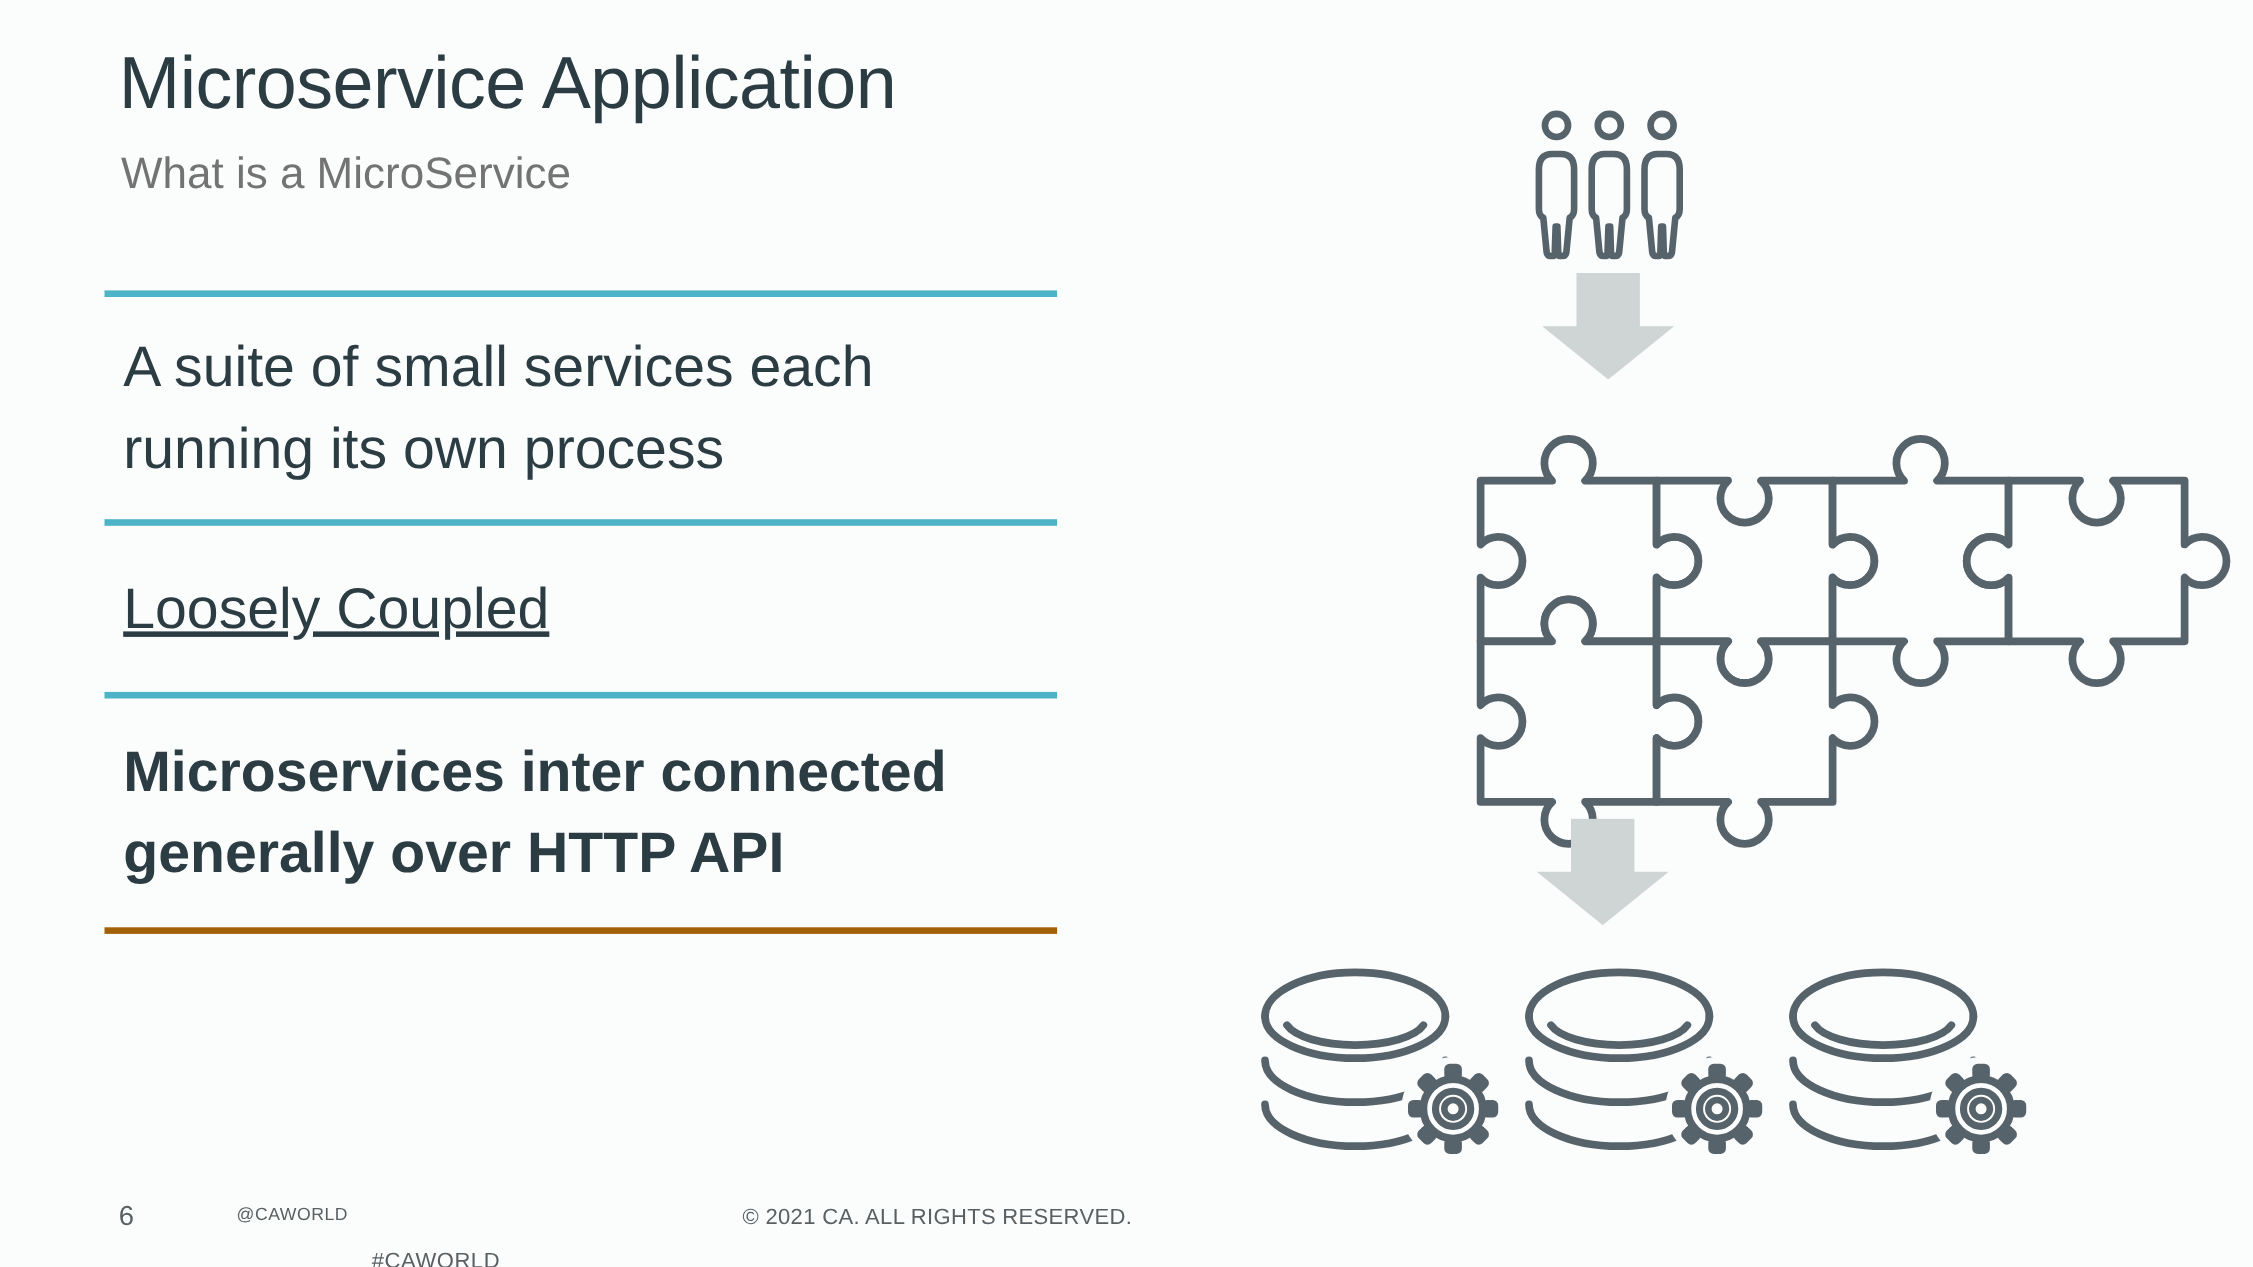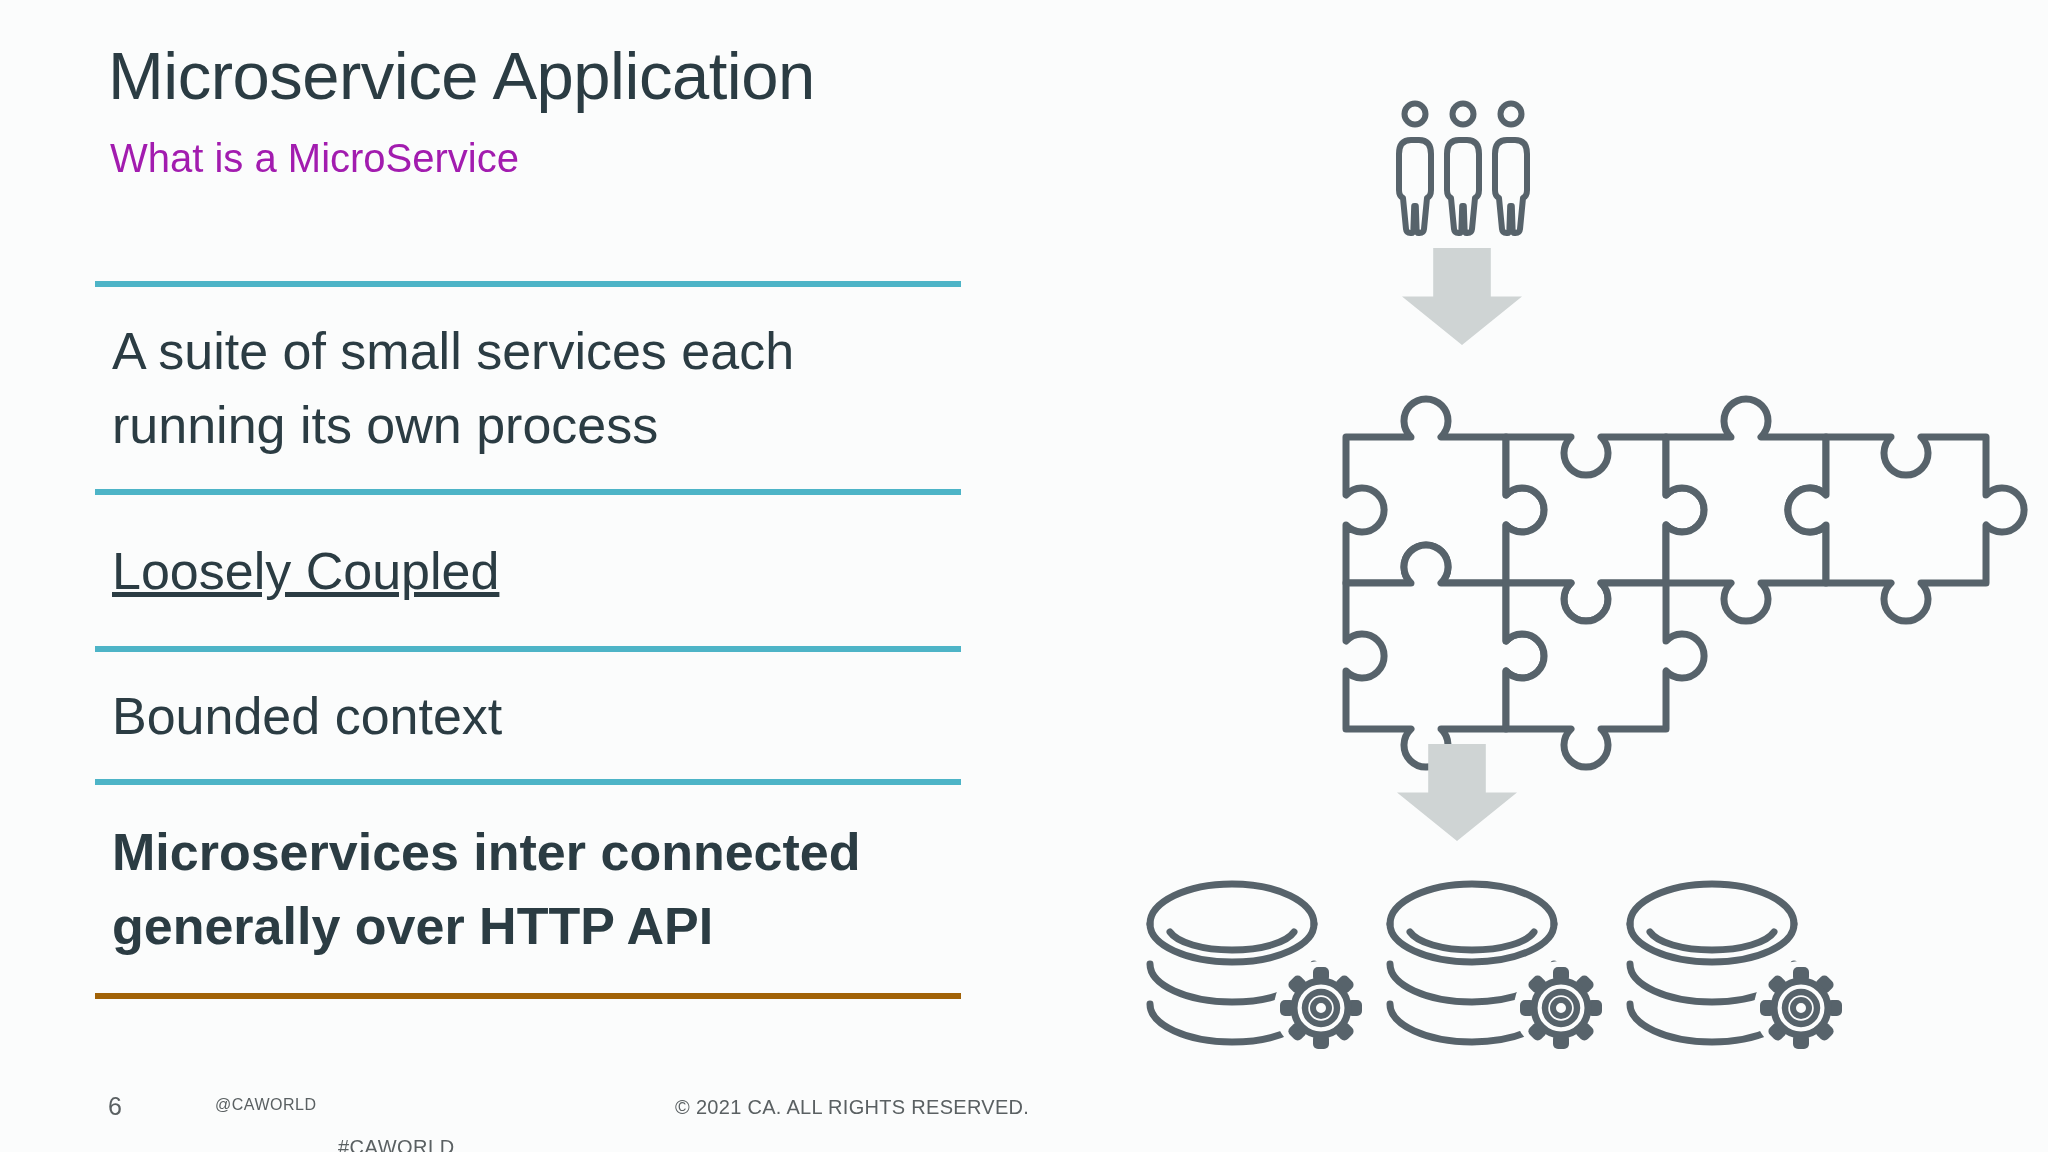--- a/index.html
+++ b/index.html
@@ -8,24 +8,24 @@
     background:#fbfcfc;
     font-family:"Liberation Sans", sans-serif;
   }
   .abs{position:absolute;}
   
   .title{
     left:108px;top:36px;font-size:67px;line-height:1.2;
     color:#2b3c43;letter-spacing:-0.5px;
   }
   .subtitle{
-    left:110px;top:136px;font-size:40px;color:#a21caf;
+    left:110px;top:136px;font-size:40px;color:#737373;
   }
   .bullet-list{
-    left:95px;top:281px;width:866px;
+    left:95px;top:264px;width:866px;
   }
   .bullet-item{
     box-sizing:border-box;
     border-top:6px solid #4db4c7;
     display:flex;align-items:center;
     padding-left:17px;padding-right:8px;
     font-size:52px;line-height:74px;color:#2b3c43;
   }
   .bullet-item.h1{height:208px;}
   .bullet-item.h2{height:157px;text-decoration:underline;}
@@ -60,23 +60,20 @@
 
   <div class="abs title">Microservice Application</div>
   <div class="abs subtitle">What is a MicroService</div>
 
   <div class="abs bullet-list">
     <div class="bullet-item h1">
       <span>A suite of small services each running its own process</span>
     </div>
     <div class="bullet-item h2">
       <span>Loosely Coupled</span>
-    </div>
-    <div class="bullet-item h3">
-      <span>Bounded context</span>
     </div>
     <div class="bullet-item h4">
       <span>Microservices inter connected generally over HTTP API</span>
     </div>
   </div>
 
   <div class="abs footer-text page-number">6</div>
   <div class="abs footer-text tag1">@CAWORLD</div>
   <div class="abs footer-text tag2">#CAWORLD</div>
   <div class="abs footer-text copyright">© 2021 CA. ALL RIGHTS RESERVED.</div>

